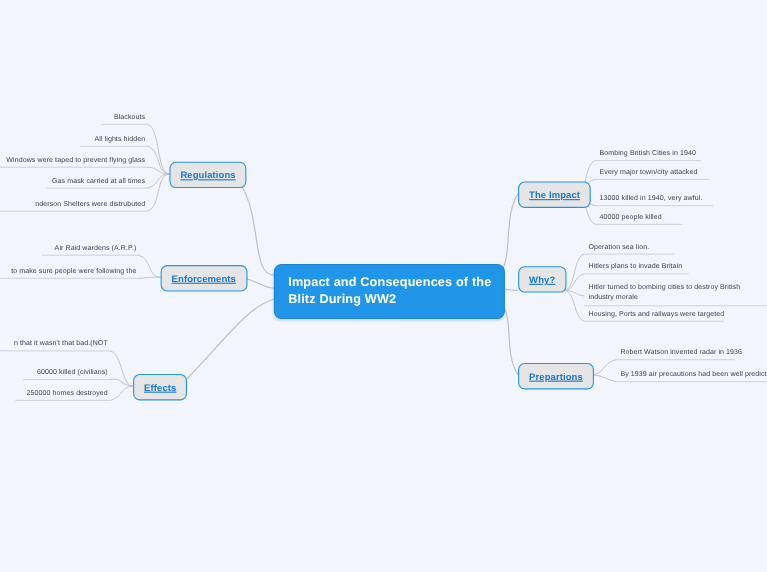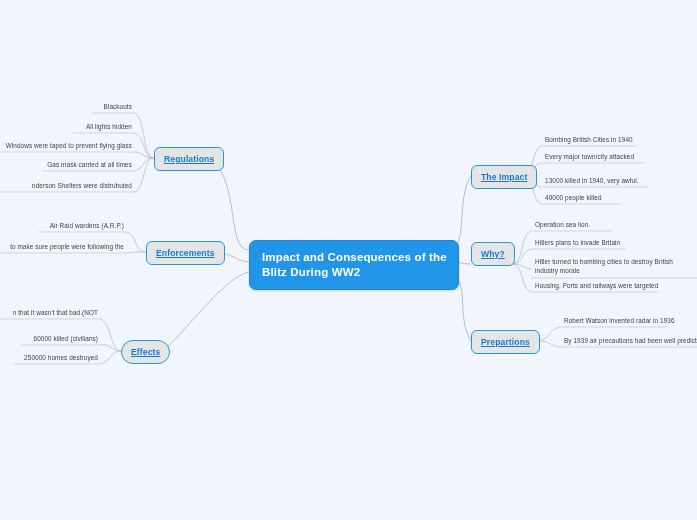--- a/index.html
+++ b/index.html
@@ -162,21 +162,21 @@
   <div class="node branch-node" style="left:471px; top:330px;">
     <span>Prepartions</span>
   </div>
 
   <div class="node branch-node" style="left:154px; top:147px;">
     <span>Regulations</span>
   </div>
   <div class="node branch-node" style="left:146px; top:241px;">
     <span>Enforcements</span>
   </div>
-  <div class="node branch-node" style="left:121px; top:340px;border-radius:12px;">
+  <div class="node branch-node" style="left:121px; top:340px;">
     <span>Effects</span>
   </div>
 
   <div class="node leaf-node leaf-right" style="left:543px; top:136px;">
     <span>Bombing British Cities in 1940</span>
   </div>
   <div class="node leaf-node leaf-right" style="left:543px; top:153px;">
     <span>Every major town/city attacked</span>
   </div>
   <div class="node leaf-node leaf-right" style="left:543px; top:177px;">

